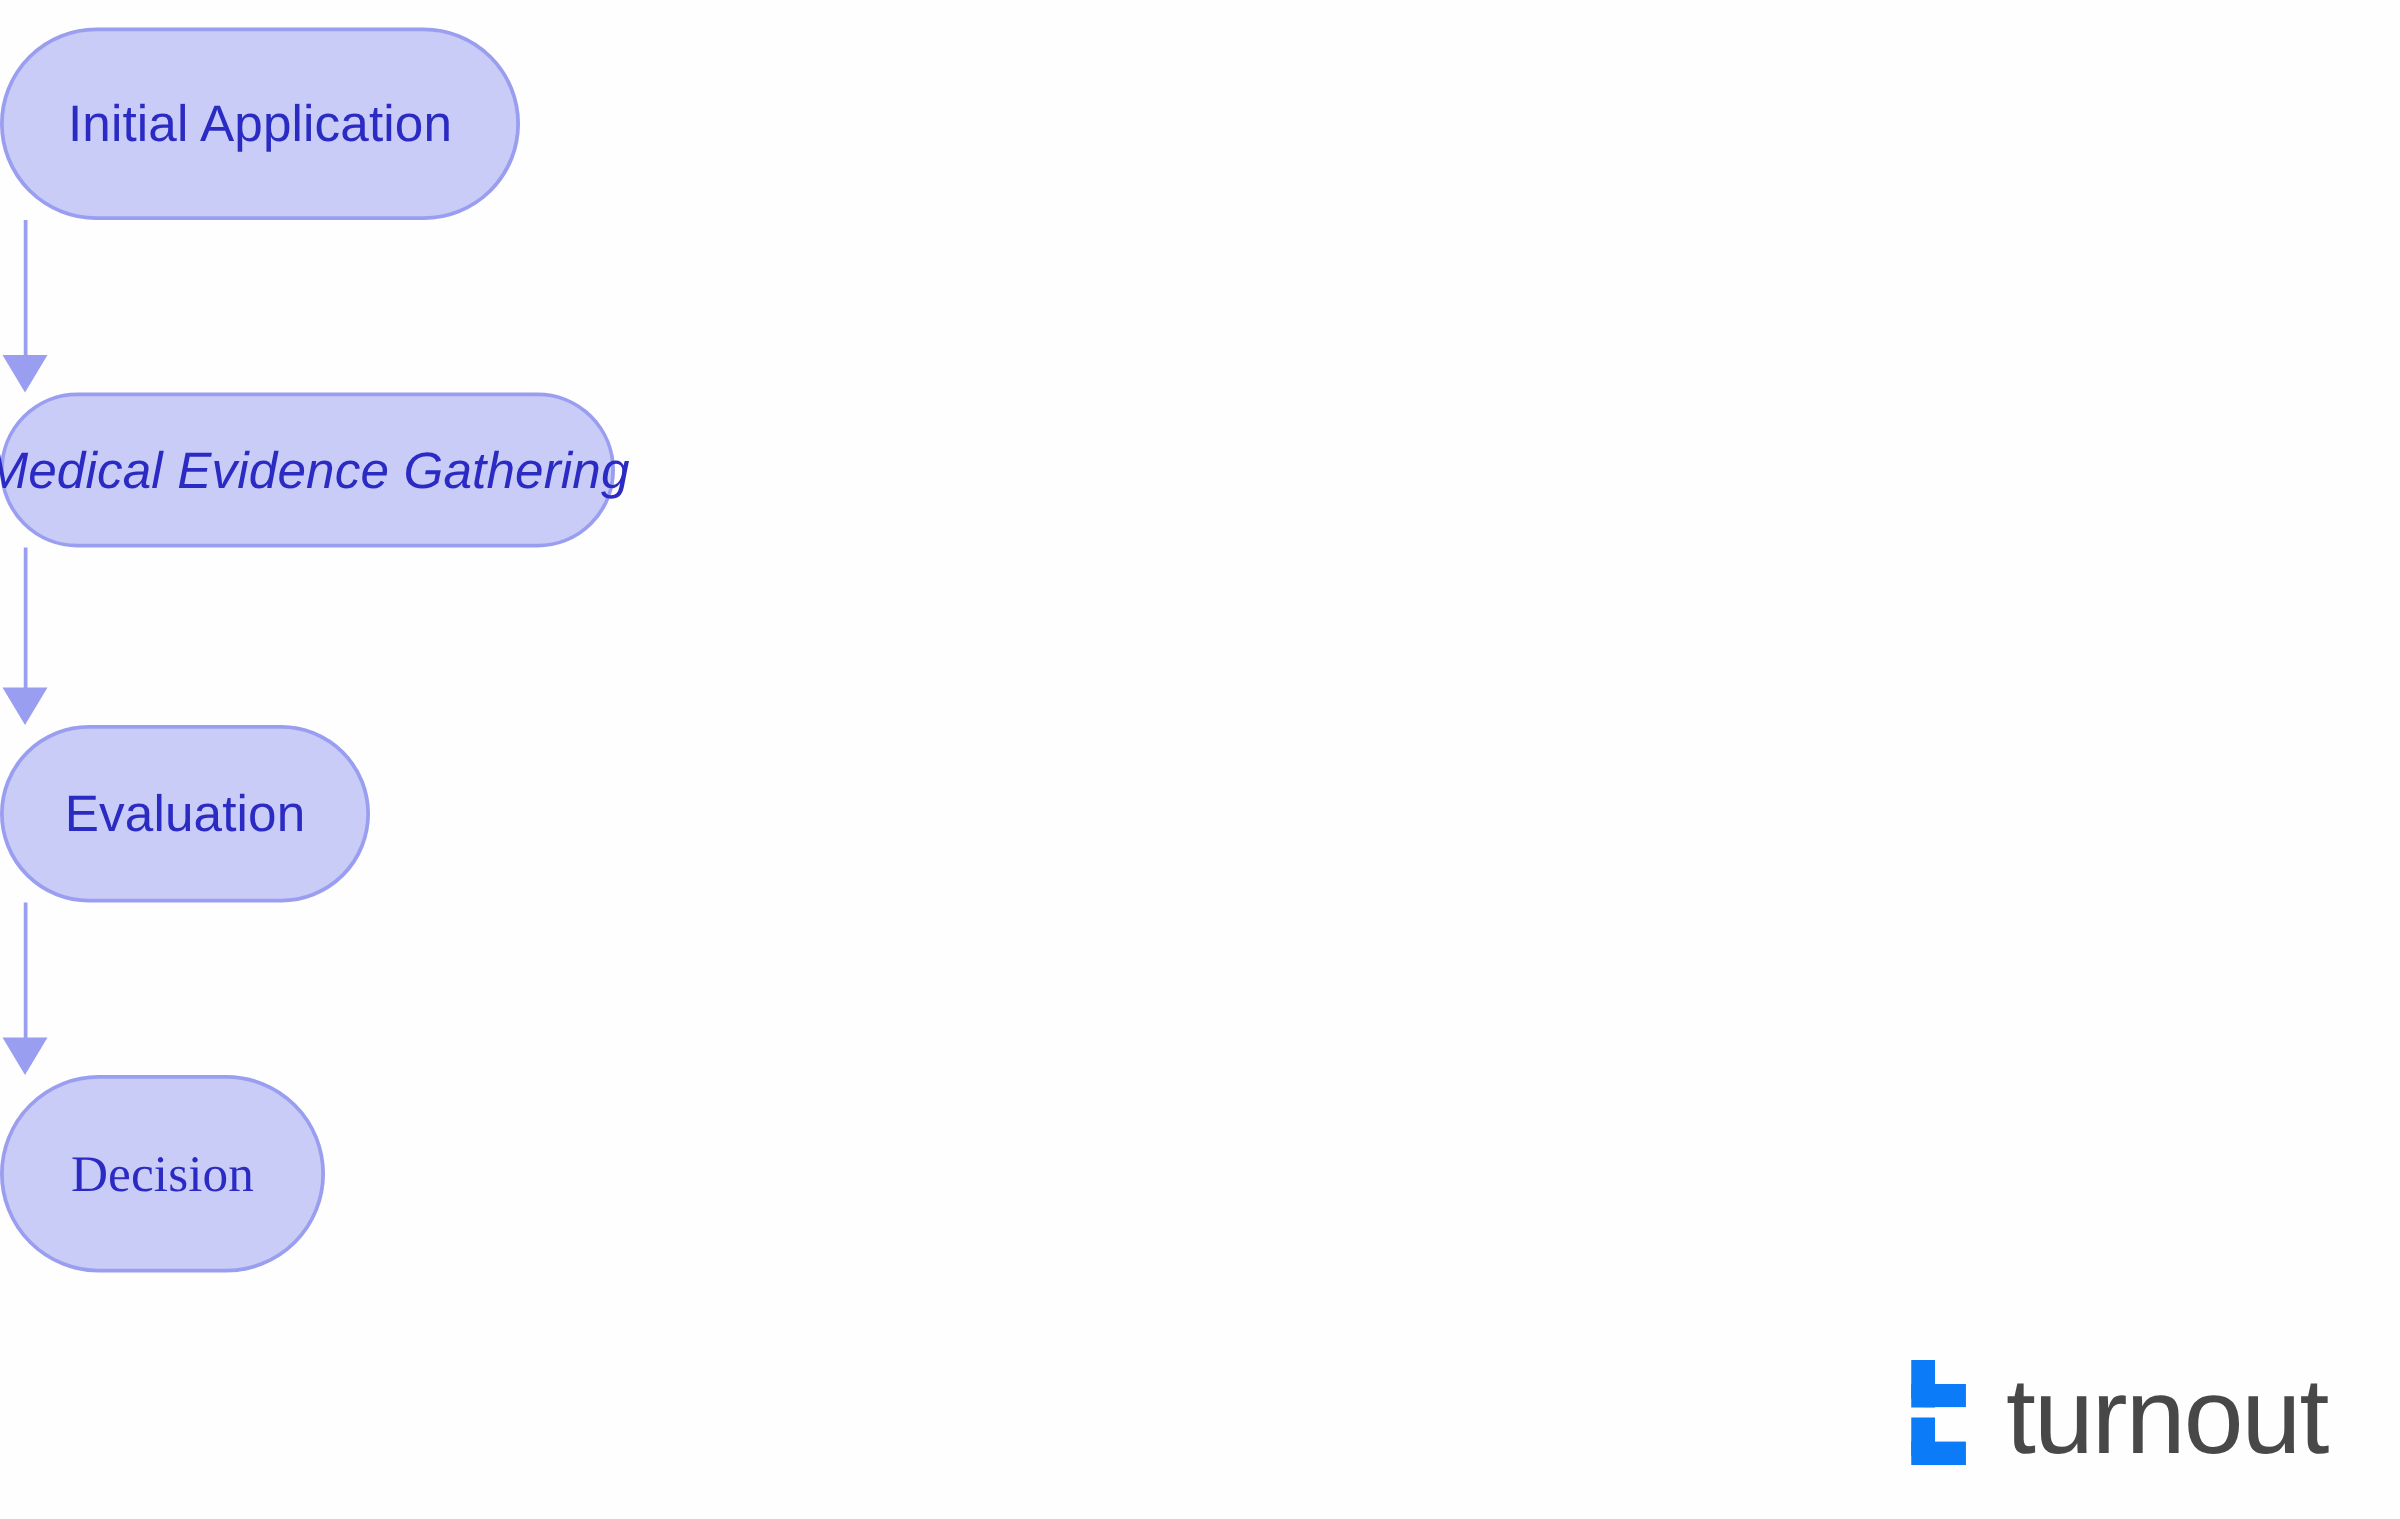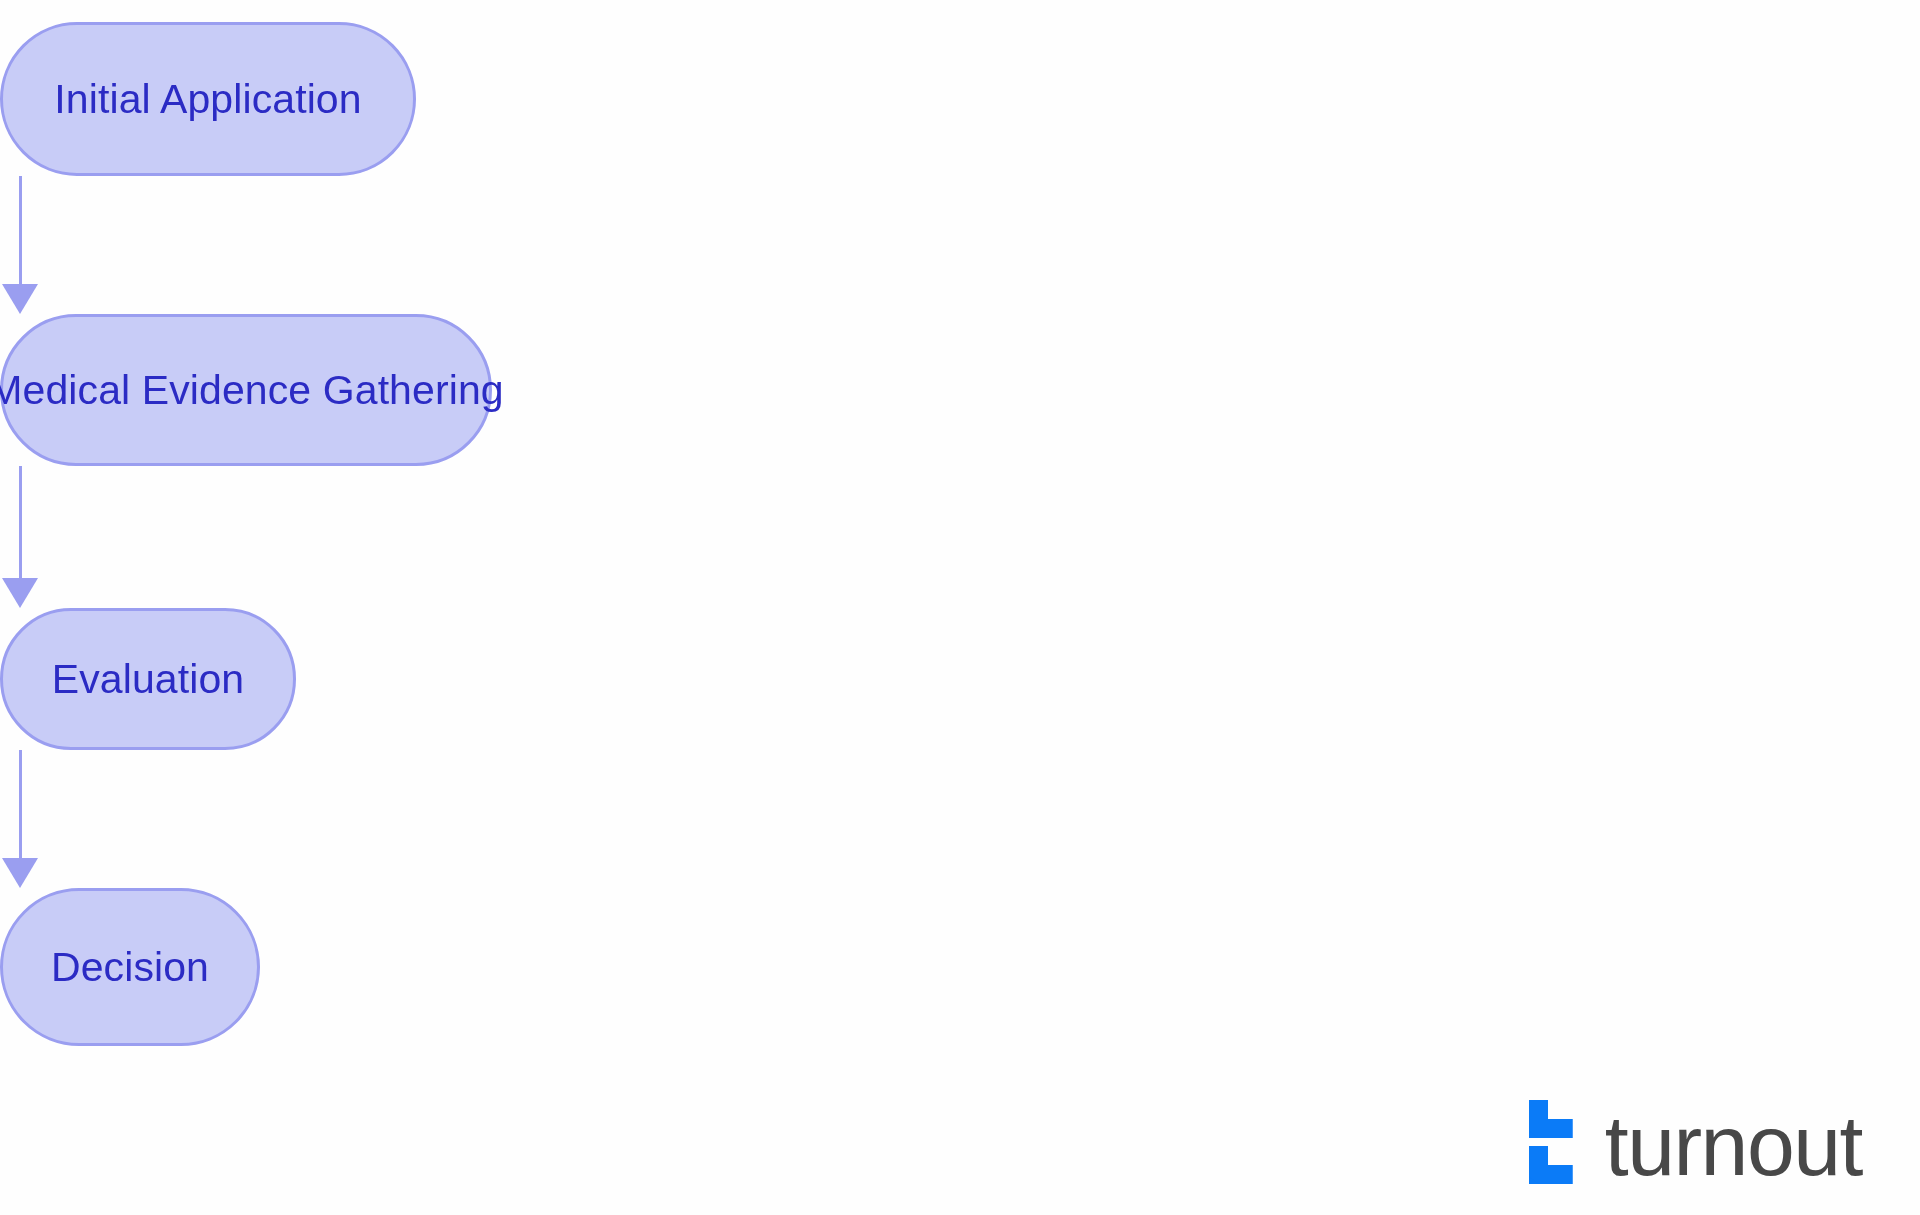--- a/index.html
+++ b/index.html
@@ -43,23 +43,23 @@
     align-items: center;
     justify-content: center;
     text-align: center;
     letter-spacing: .1px;
     white-space: nowrap;
     font-weight: 400;
   }
 
   
   .node-1 { width: 416px; height: 154px; font-size: 41px; margin-top: 22px; }
-  .node-2 { width: 492px; height: 152px; font-size: 41px; }
+  .node-2 { width: 492px; height: 124px; font-size: 41px; font-style: italic; }
   .node-3 { width: 296px; height: 142px; font-size: 41px; }
-  .node-4 { width: 260px; height: 158px; font-size: 41px; }
+  .node-4 { width: 260px; height: 158px; font-size: 41px; font-family: Liberation Serif, serif; }
 
   
   .connector {
     position: relative;
     width: 40px;
     display: flex;
     flex-direction: column;
     align-items: center;
   }
   .connector .shaft {
@@ -76,21 +76,21 @@
     margin-top: -1px;
   }
   .conn-1 { height: 138px; }
   .conn-2 { height: 142px; }
   .conn-3 { height: 138px; }
 
   
   #brand {
     position: absolute;
     right: 58px;
-    bottom: 24px;
+    bottom: 36px;
     display: flex;
     align-items: center;
     gap: 26px;
     justify-content: flex-end;
   }
   #brand .mark {
     width: 52px;
     height: 92px;
     position: relative;
     flex: 0 0 auto;

